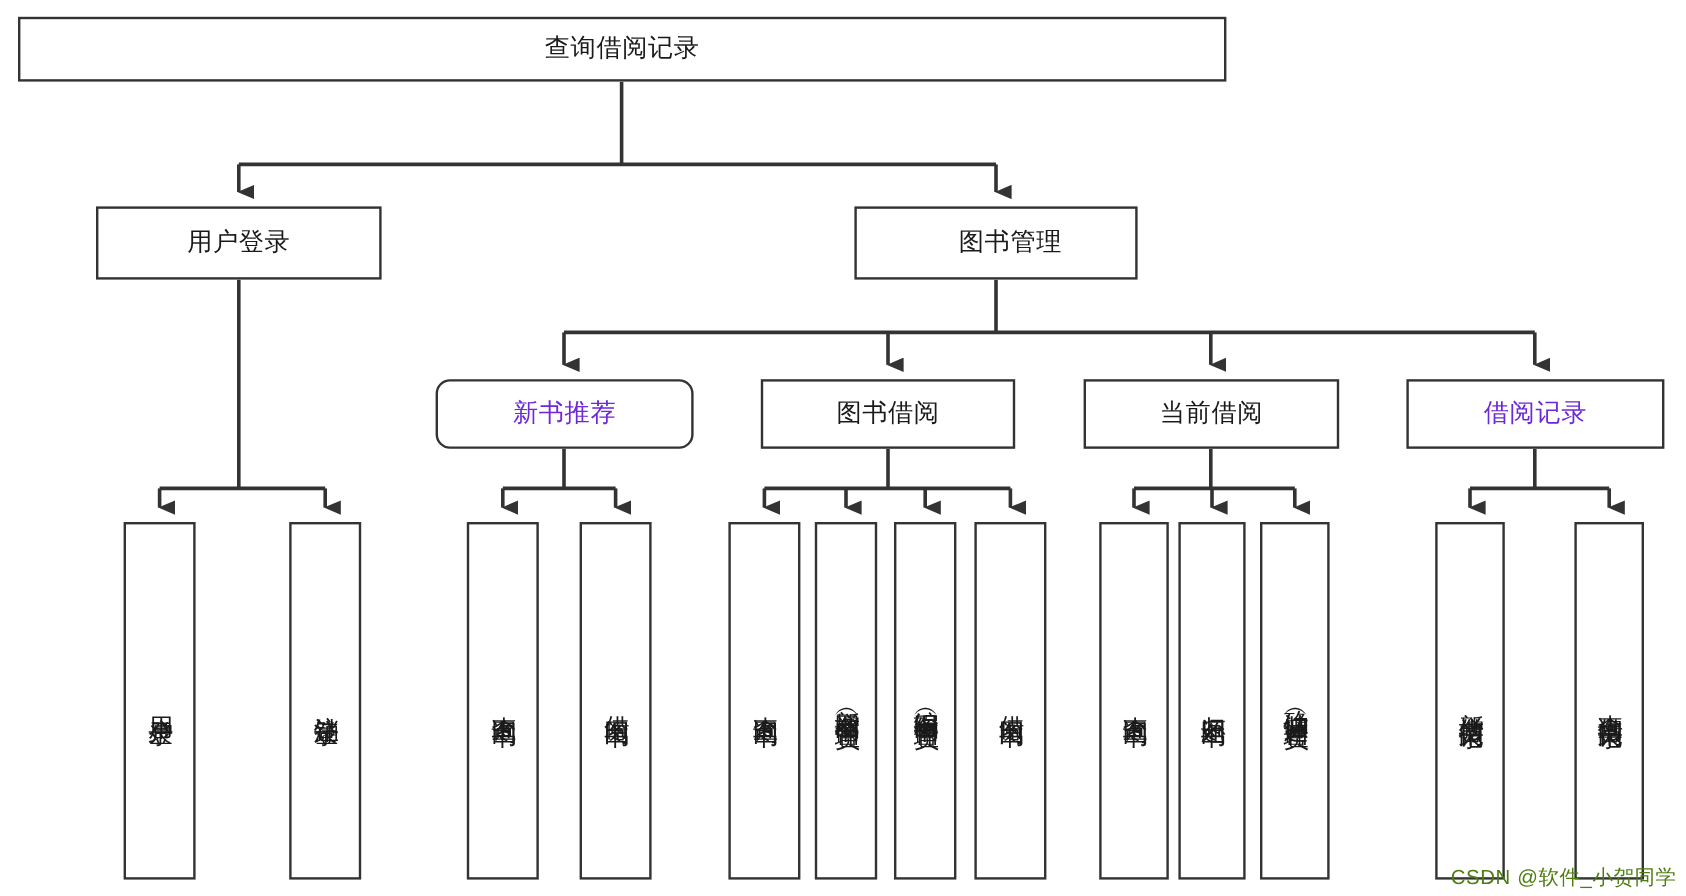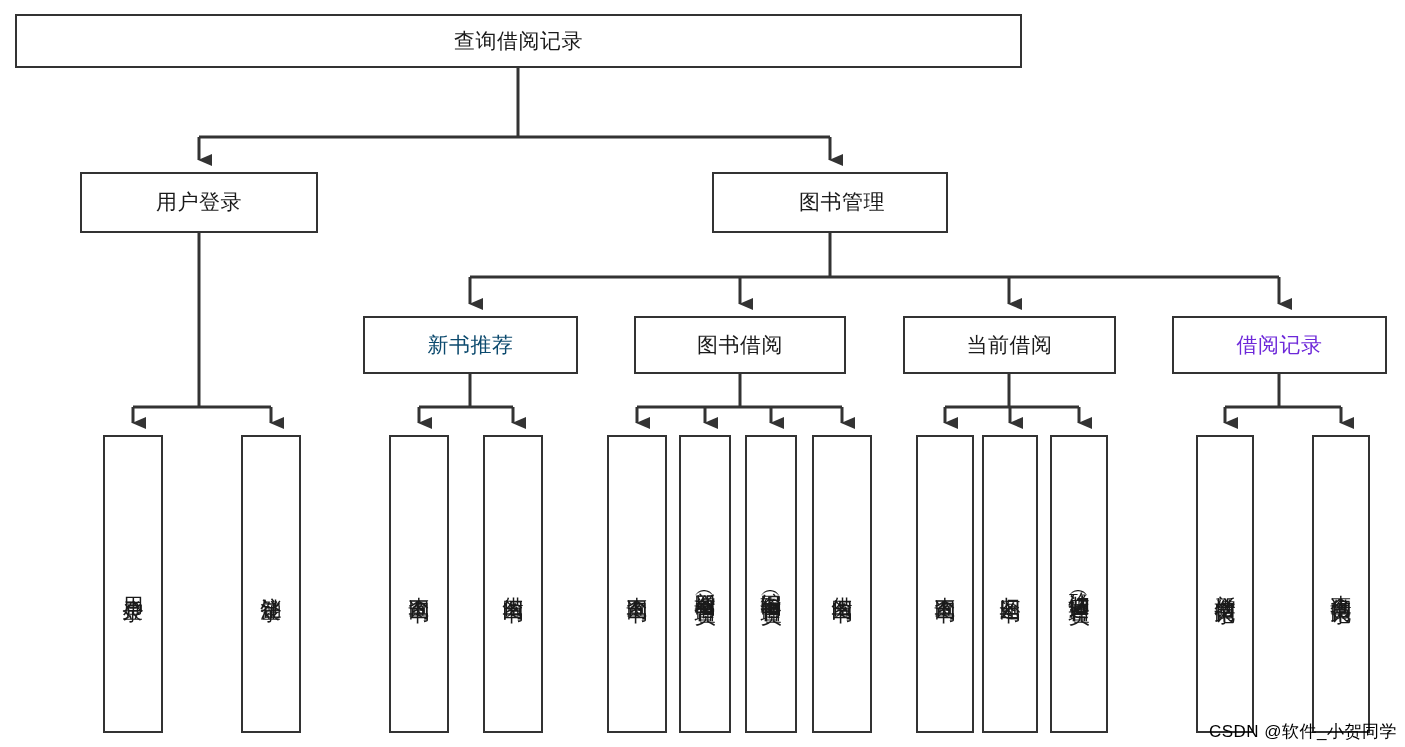--- a/index.html
+++ b/index.html
@@ -128,21 +128,21 @@
     <span class="label">查询借阅记录</span>
   </div>
 
   <div class="node horiz" style="left: 80px; top: 172px; width: 238px; height: 61px; border-color: rgb(51, 51, 51); color: rgb(26, 26, 26); background: rgb(255, 255, 255);">
     <span class="label">用户登录</span>
   </div>
   <div class="node horiz" style="left: 712px; top: 172px; width: 236px; height: 61px; border-color: rgb(51, 51, 51); color: rgb(26, 26, 26); background: rgb(255, 255, 255); padding-left: 24px;">
     <span class="label">图书管理</span>
   </div>
 
-  <div class="node horiz" style="left: 363px; top: 316px; width: 215px; height: 58px; border-color: rgb(51, 51, 51); color: #0c4a6e; background: rgb(255, 255, 255);">
+  <div class="node horiz" style="left: 363px; top: 316px; width: 215px; height: 58px; border-color: rgb(51, 51, 51); color: #6d28d9; background: rgb(255, 255, 255); border-radius: 12px;">
     <span class="label">新书推荐</span>
   </div>
   <div class="node horiz" style="left: 903px; top: 316px; width: 213px; height: 58px; border-color: rgb(51, 51, 51); color: rgb(26, 26, 26); background: rgb(255, 255, 255);">
     <span class="label">当前借阅</span>
   </div>
   <div class="node horiz" style="left: 634px; top: 316px; width: 212px; height: 58px; border-color: rgb(51, 51, 51); color: rgb(26, 26, 26); background: rgb(255, 255, 255);">
     <span class="label">图书借阅</span>
   </div>
   <div class="node horiz" style="left: 1172px; top: 316px; width: 215px; height: 58px; border-color: rgb(51, 51, 51); color: #6d28d9; background: rgb(255, 255, 255);">
     <span class="label">借阅记录</span>
@@ -181,14 +181,14 @@
   <div class="node vert" style="left: 1050px; top: 435px; width: 58px; height: 298px; border-color: rgb(51, 51, 51); color: rgb(26, 26, 26); background: rgb(255, 255, 255);">
     <span class="label">确认归还（管理员）</span>
   </div>
   <div class="node vert" style="left: 1196px; top: 435px; width: 58px; height: 298px; border-color: rgb(51, 51, 51); color: rgb(26, 26, 26); background: rgb(255, 255, 255);">
     <span class="label">新增借阅记录</span>
   </div>
   <div class="node vert" style="left: 1312px; top: 435px; width: 58px; height: 298px; border-color: rgb(51, 51, 51); color: rgb(26, 26, 26); background: rgb(255, 255, 255);">
     <span class="label">查询借阅记录</span>
   </div>
 
-  <div id="watermark" style="color: #000000; margin-left: 14px;">CSDN @软件_小贺同学</div>
+  <div id="watermark" style="color: #4d7c0f; margin-left: 14px;">CSDN @软件_小贺同学</div>
 </div>
 
 </body></html>

